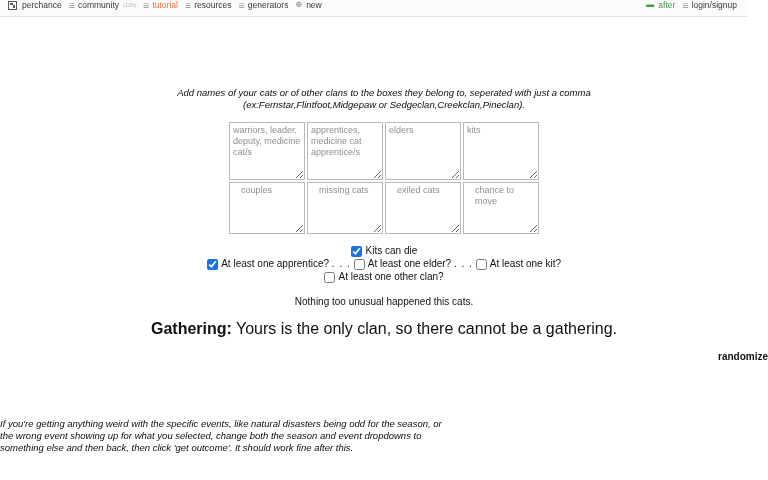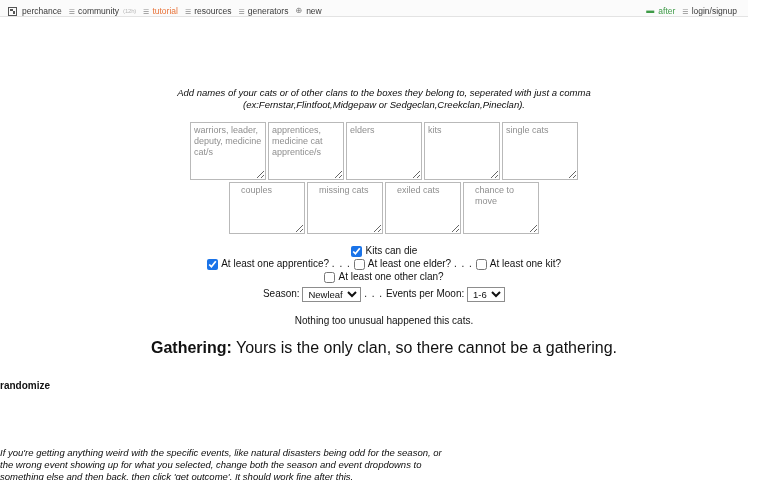--- a/index.html
+++ b/index.html
@@ -11,21 +11,21 @@
     overflow: hidden;
   }
 
   
   #topbar {
     height: 17px;
     width: 748px;
     background: #fbfbfb;
     border-bottom: 1px solid #e3e3e3;
     display: flex;
-    align-items: flex-end;
+    align-items: flex-start;
     padding: 0 6px;
     font-size: 8.5px;
     color: #3a3a3a;
     white-space: nowrap;
   }
   #topbar .nav-left { display: flex; align-items: center; gap: 0px; }
   #topbar .nav-right { margin-left: auto; display: flex; align-items: center; }
   .nav-item {
     display: inline-flex;
     align-items: center;
@@ -151,22 +151,22 @@
     color: #111;
   }
   .gathering-line {
     text-align: center;
     margin-top: 13px;
     font-size: 16px;
     color: #111;
   }
   .gathering-line b { font-weight: bold; }
   .randomize {
-    text-align: left;
-    margin-top: 23px;
+    text-align: right;
+    margin-top: 13px;
     font-size: 10px;
     font-weight: bold;
     color: #111;
     cursor: pointer;
   }
 
   .tip {
     text-align: left;
     font-style: italic;
     font-size: 9.5px;
@@ -231,21 +231,20 @@
   <p class="intro">
     <span>Add names of your cats or of other clans to the boxes they belong to, seperated with just a comma</span><br>
     <span>(ex:Fernstar,Flintfoot,Midgepaw or Sedgeclan,Creekclan,Pineclan).</span>
   </p>
 
   <div class="ta-row row1">
     <textarea class="cell" placeholder="warriors, leader, deputy, medicine cat/s" style=""></textarea>
     <textarea class="cell" placeholder="apprentices, medicine cat apprentice/s" style=""></textarea>
     <textarea class="cell" placeholder="elders" style=""></textarea>
     <textarea class="cell" placeholder="kits" style=""></textarea>
-    <textarea class="cell" placeholder="single cats" style=""></textarea>
   </div>
 
   <div class="ta-row row2">
     <textarea class="cell" placeholder="couples" style=""></textarea>
     <textarea class="cell" placeholder="missing cats" style=""></textarea>
     <textarea class="cell" placeholder="exiled cats" style=""></textarea>
     <textarea class="cell" placeholder="chance to move" style=""></textarea>
   </div>
 
   <div class="chk-block">
@@ -275,31 +274,20 @@
     </div>
 
     <div class="chk-line">
       <label>
         <input type="checkbox" style="">
         <span>At least one other clan?</span>
       </label>
     </div>
   </div>
 
-  <div class="season-line">
-    <span>Season:</span>
-    <select class="tiny">
-      <option>Newleaf</option>
-    </select>
-    <span class="dots">. . .</span>
-    <span>Events per Moon:</span>
-    <select class="tiny">
-      <option>1-6</option>
-    </select>
-  </div>
 
   <div class="status-line">Nothing too unusual happened this cats.</div>
 
   <div class="gathering-line">
     <b>Gathering:</b>
     <span>Yours is the only clan, so there cannot be a gathering.</span>
   </div>
 
   <div class="randomize">randomize</div>
 

